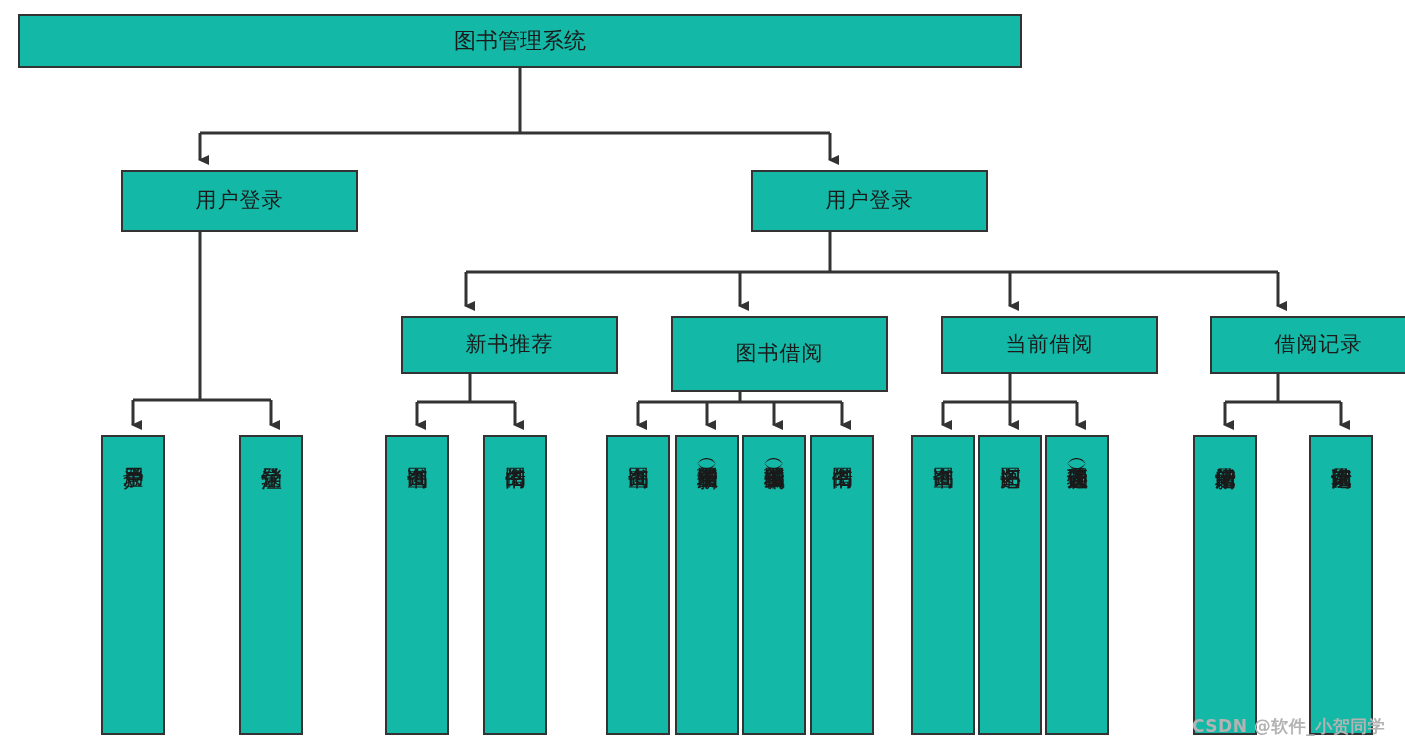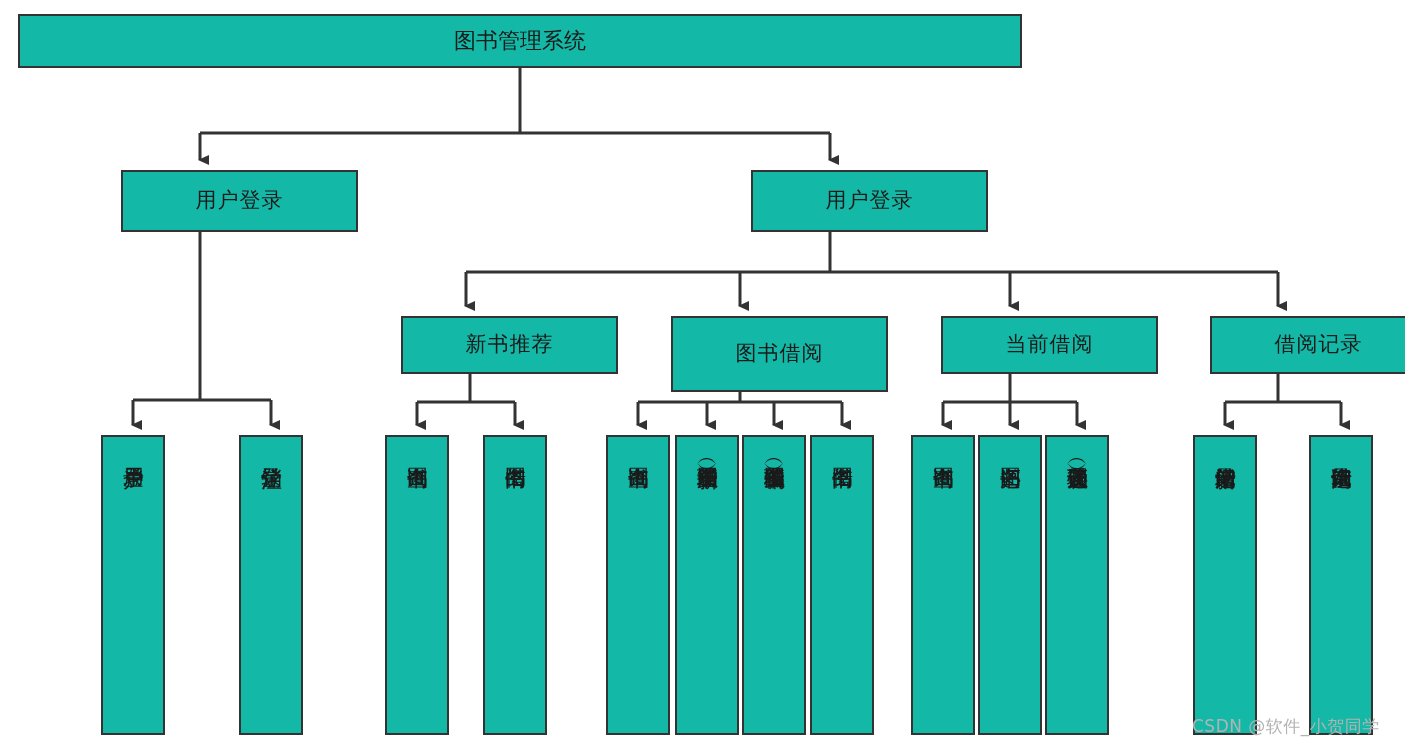--- a/index.html
+++ b/index.html
@@ -199,15 +199,15 @@
   </div>
 
   <div class="node leaf" style="left:1193px; top:435px; width:64px; height:300px;">
     <span class="vtext">新增借阅记录</span>
   </div>
 
   <div class="node leaf" style="left:1309px; top:435px; width:64px; height:300px;">
     <span class="vtext">查询借阅记录</span>
   </div>
 
-  <div class="watermark" style="left:1192px; top:715px;">CSDN @软件_小贺同学</div>
+  <div class="watermark" style="left:1192px; top:715px;font-weight:bold;">CSDN @软件_小贺同学</div>
 
 </div>
 
 </body></html>

